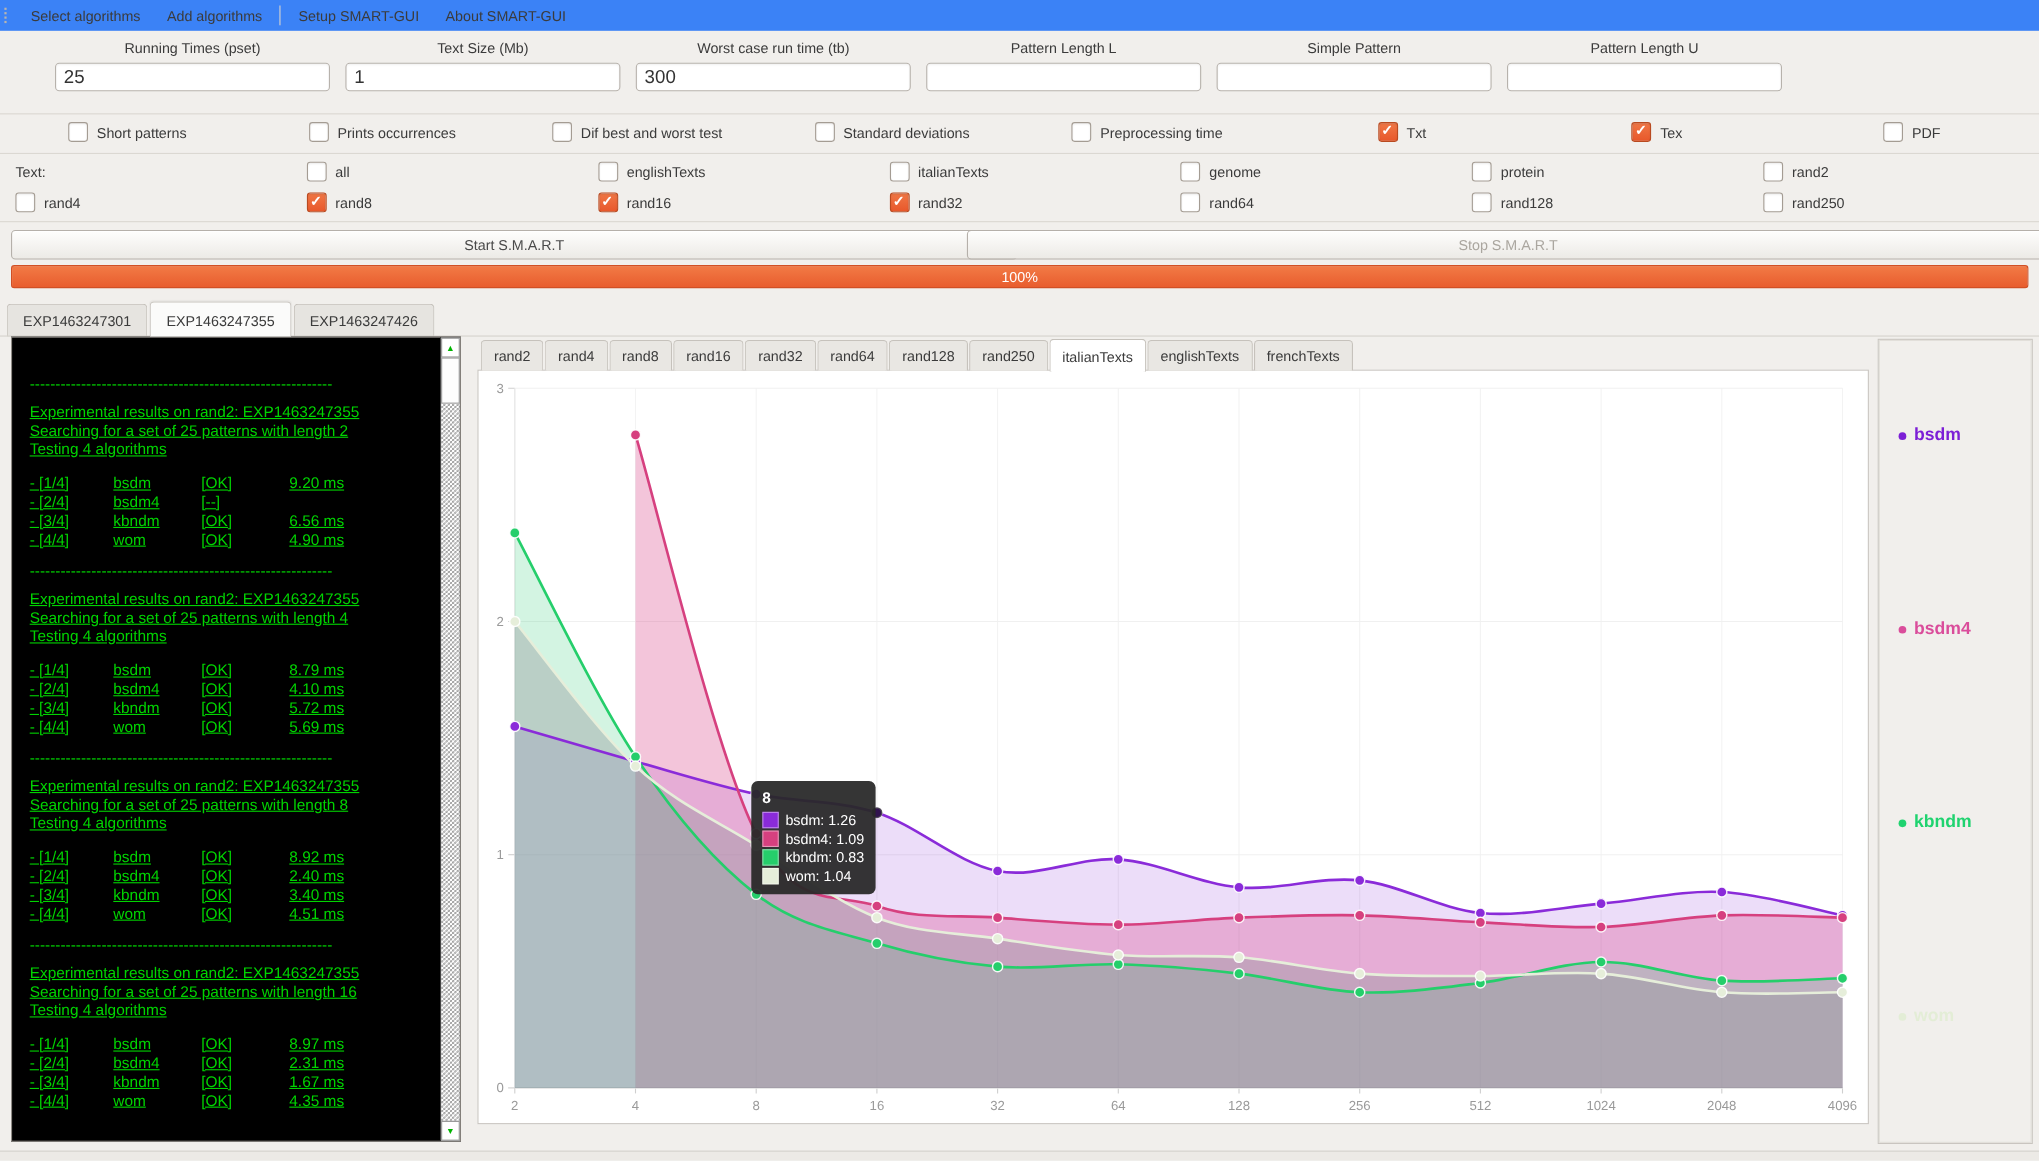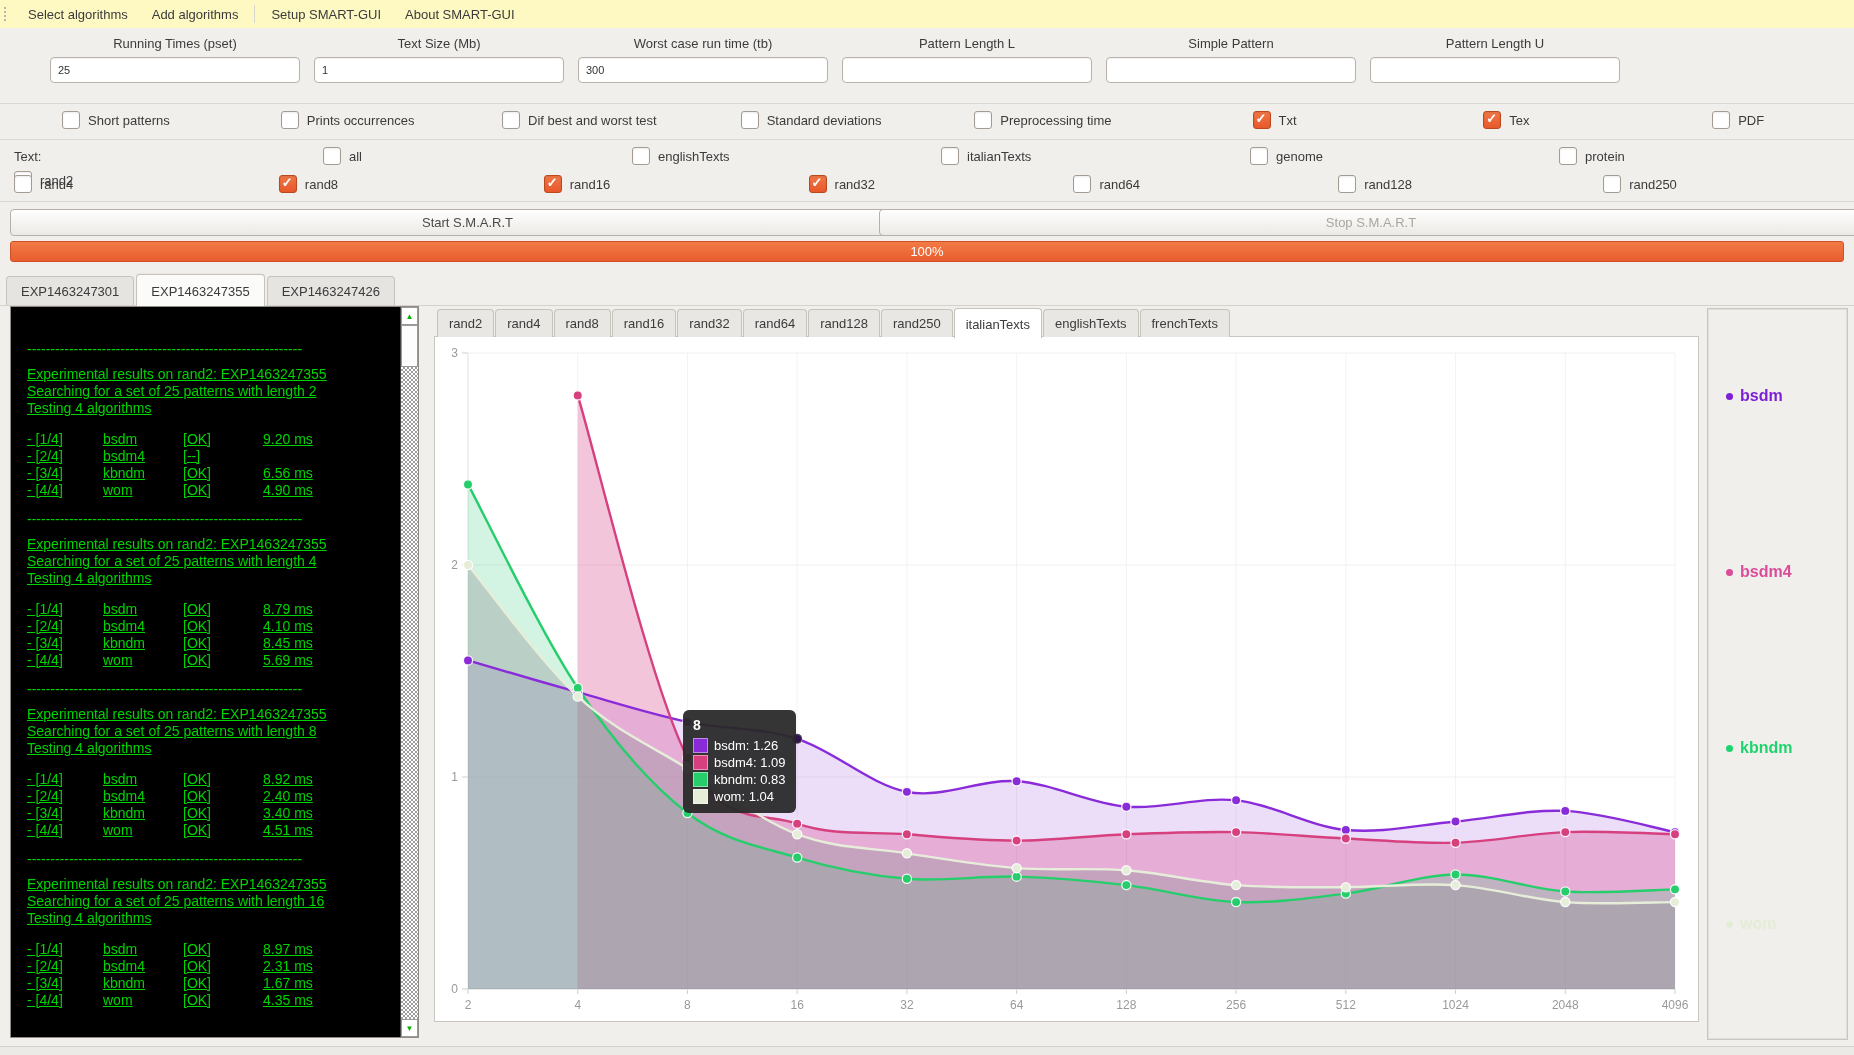--- a/index.html
+++ b/index.html
@@ -1,35 +1,35 @@
 <!DOCTYPE html>
 <html><head>
 <meta charset="utf-8">
 <style>
   html,body{margin:0;padding:0;background:#f1efec;font-family:"Liberation Sans",sans-serif;}
   #app{position:relative;width:1854px;height:1055px;background:#f1efec;overflow:hidden;font-size:13px;color:#3b3b3b;}
 
   
-  #menubar{position:absolute;left:0;top:0;width:100%;height:28px;display:flex;align-items:center;background:#fef9c3;}
+  #menubar{position:absolute;left:0;top:0;width:100%;height:28px;display:flex;align-items:center;background:#3b82f6;}
   #menu-grip{width:10px;height:14px;margin-left:4px;border-left:2px dotted #b9b5af;}
   .menu-item{padding:5px 12px;cursor:default;}
   .menu-sep{width:1px;height:18px;background:#d8d4cf;margin:0 4px;}
 
   
   #fields{position:absolute;left:0;top:32px;width:100%;display:grid;grid-template-columns:repeat(7,1fr);gap:14px;padding:0 10px;box-sizing:border-box;margin-left:40px;}
   .field{display:flex;flex-direction:column;}
   .field-label{text-align:center;padding:4px 0 6px 0;}
-  .field-input{height:24px;border:1px solid #b7b2ac;border-radius:4px;background:#ffffff;padding:0 7px;font-size:11px;color:#333;font-family:"Liberation Sans",sans-serif;box-shadow:inset 0 1px 2px rgba(0,0,0,0.06);}
+  .field-input{height:24px;border:1px solid #b7b2ac;border-radius:4px;background:#ffffff;padding:0 7px;font-size:17px;color:#333;font-family:"Liberation Sans",sans-serif;box-shadow:inset 0 1px 2px rgba(0,0,0,0.06);}
 
   .hline{position:absolute;left:0;width:100%;height:1px;background:#dbd8d2;}
 
   
   .check-row{position:absolute;left:0;width:100%;display:grid;}
   #opt-row{top:108px;grid-template-columns:repeat(8,1fr);}
-  #text-row1{top:144px;grid-template-columns:repeat(6,1fr);}
+  #text-row1{top:144px;grid-template-columns:repeat(7,1fr);}
   #text-row2{top:172px;grid-template-columns:repeat(7,1fr);}
   .check-cell{display:flex;align-items:center;justify-content:center;gap:8px;height:24px;}
   .check-cell.left{justify-content:flex-start;padding-left:14px;}
   .cb{width:16px;height:16px;border:1px solid #a49c93;border-radius:3px;background:#fff;box-shadow:inset 0 1px 2px rgba(0,0,0,0.08);position:relative;flex:0 0 auto;}
   .cb.checked{background:linear-gradient(#f07746,#e8582b);border-color:#b94a20;}
   .cb.checked::after{content:"\2713";position:absolute;left:2px;top:-1px;color:#fff;font-size:13px;font-weight:bold;}
   .tl{padding-top:1px;}
 
   
   .big-btn{position:absolute;top:209px;height:27px;background:linear-gradient(#fefefd,#eceae6);border:1px solid #b5b0aa;border-radius:4px;box-shadow:inset 0 1px 0 #fff;display:flex;align-items:center;justify-content:center;font-size:13px;box-sizing:border-box;}
@@ -275,21 +275,21 @@
           <div class="term-result">
             <span>- [2/4]</span>
             <span>bsdm4</span>
             <span>[OK]</span>
             <span>4.10 ms</span>
           </div>
           <div class="term-result">
             <span>- [3/4]</span>
             <span>kbndm</span>
             <span>[OK]</span>
-            <span>8.45 ms</span>
+            <span>5.72 ms</span>
           </div>
           <div class="term-result">
             <span>- [4/4]</span>
             <span>wom</span>
             <span>[OK]</span>
             <span>5.69 ms</span>
           </div>
         </div>
         <div class="term-sep">-----------------------------------------------------------</div>
         <div class="term-block">

